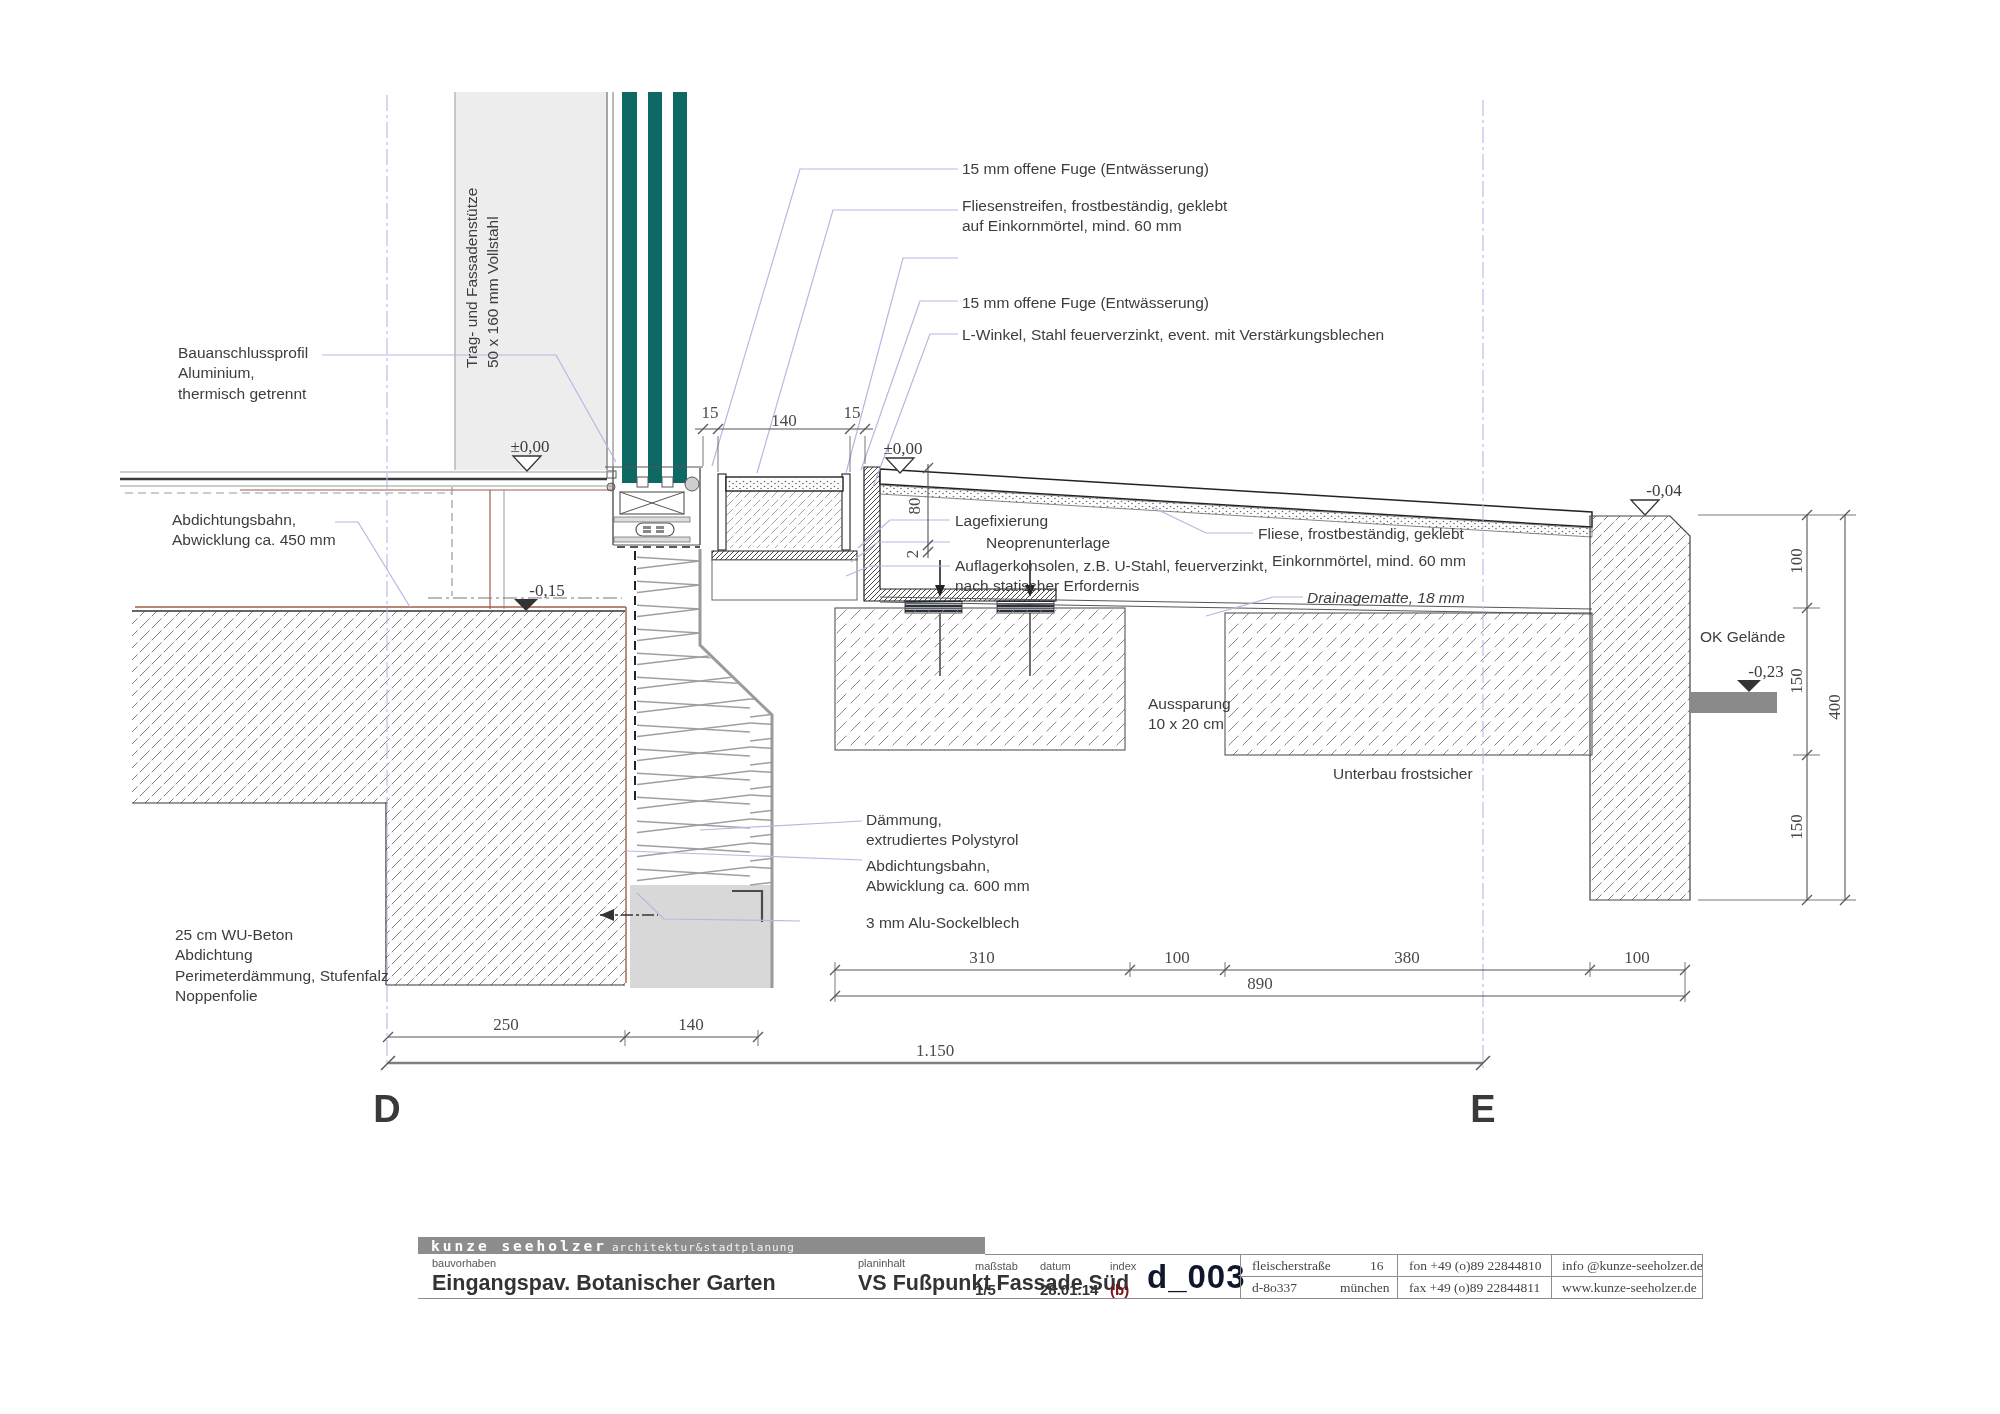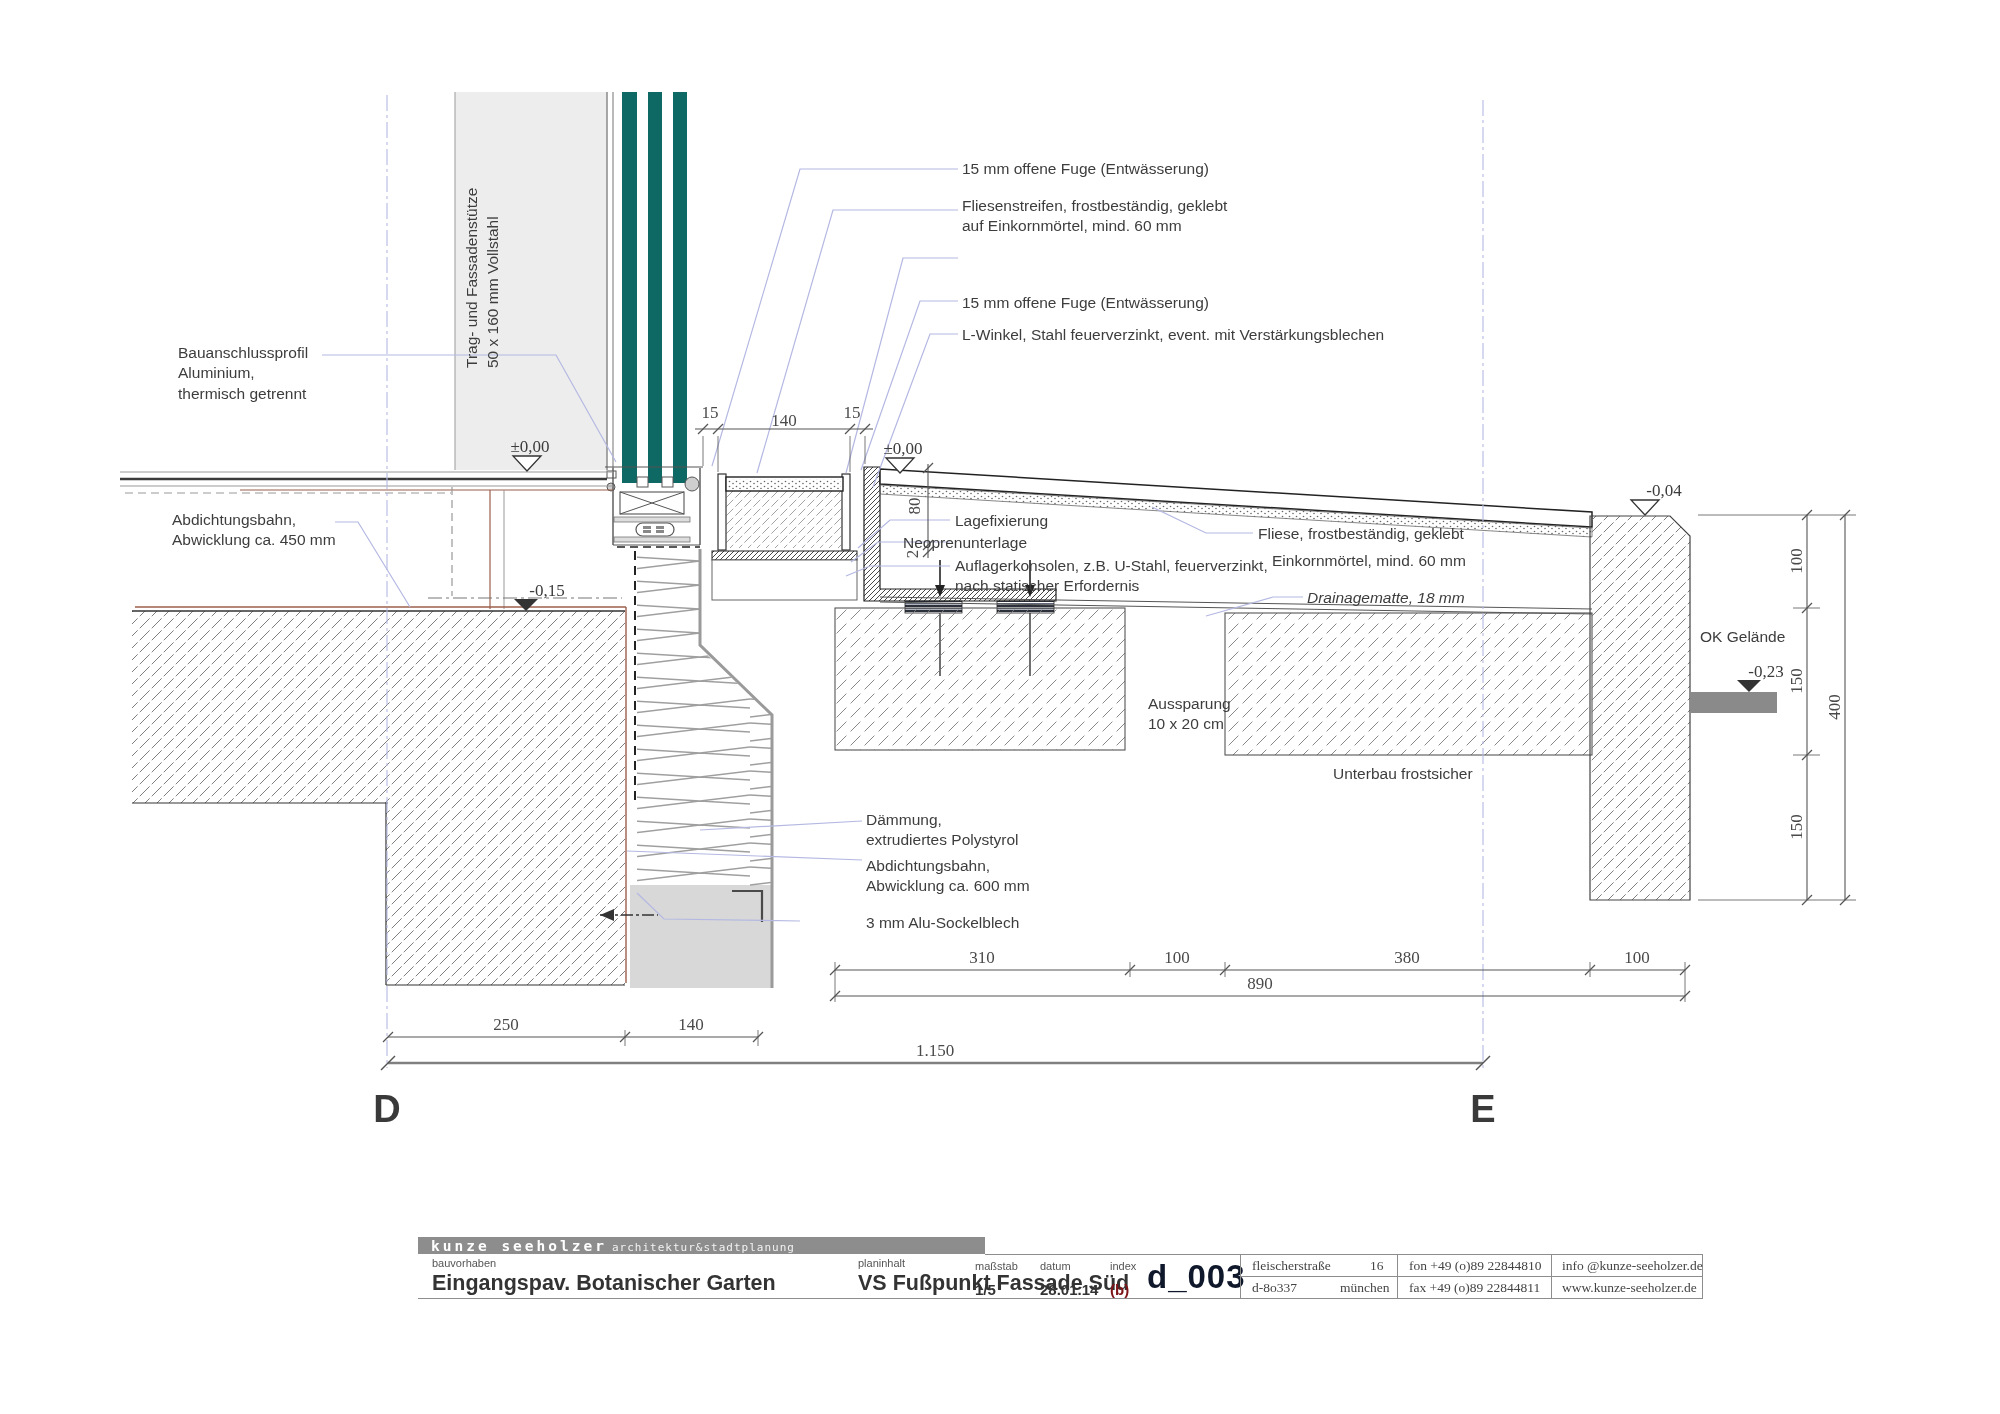--- a/index.html
+++ b/index.html
@@ -266,35 +266,39 @@
   <div class="ann" style="left:962px;top:293px;">15 mm offene Fuge (Entwässerung)</div>
   <div class="ann" style="left:962px;top:325px;">L-Winkel, Stahl feuerverzinkt, event. mit Verstärkungsblechen</div>
   <div class="vtext" style="left:462px;top:368px;">Trag- und Fassadenstütze
 50 x 160 mm Vollstahl</div>
   <div class="ann" style="left:178px;top:343px;">Bauanschlussprofil
 Aluminium,
 thermisch getrennt</div>
   <div class="ann" style="left:172px;top:510px;">Abdichtungsbahn,
 Abwicklung ca. 450 mm</div>
   <div class="ann" style="left:955px;top:511px;">Lagefixierung</div>
-  <div class="ann" style="left:903px;top:533px;">Neoprenunterlage</div>
+  <div class="ann" style="left:986px;top:533px;">Neoprenunterlage</div>
   <div class="ann" style="left:955px;top:556px;">Auflagerkonsolen, z.B. U-Stahl, feuerverzinkt,
 nach statischer Erfordernis</div>
   <div class="ann" style="left:1258px;top:524px;">Fliese, frostbeständig, geklebt</div>
   <div class="ann" style="left:1272px;top:551px;">Einkornmörtel, mind. 60 mm</div>
   <div class="ann" style="left:1307px;top:588px;font-style:italic;">Drainagematte, 18 mm</div>
   <div class="ann" style="left:1148px;top:694px;">Aussparung
 10 x 20 cm</div>
   <div class="ann" style="left:1333px;top:764px;">Unterbau frostsicher</div>
   <div class="ann" style="left:1700px;top:627px;">OK Gelände</div>
   <div class="ann" style="left:866px;top:810px;">Dämmung,
 extrudiertes Polystyrol</div>
   <div class="ann" style="left:866px;top:856px;">Abdichtungsbahn,
 Abwicklung ca. 600 mm</div>
   <div class="ann" style="left:866px;top:913px;">3 mm  Alu-Sockelblech</div>
+  <div class="ann" style="left:175px;top:925px;">25 cm WU-Beton
+Abdichtung
+Perimeterdämmung, Stufenfalz
+Noppenfolie</div>
 
   <div class="lvl" style="left:530px;top:437px;">±0,00</div>
   <div class="lvl" style="left:903px;top:439px;">±0,00</div>
   <div class="lvl" style="left:547px;top:581px;">-0,15</div>
   <div class="lvl" style="left:1664px;top:481px;">-0,04</div>
   <div class="lvl" style="left:1766px;top:662px;">-0,23</div>
 
   <div class="dim" style="left:710px;top:403px;">15</div>
   <div class="dim" style="left:784px;top:411px;">140</div>
   <div class="dim" style="left:852px;top:403px;">15</div>

